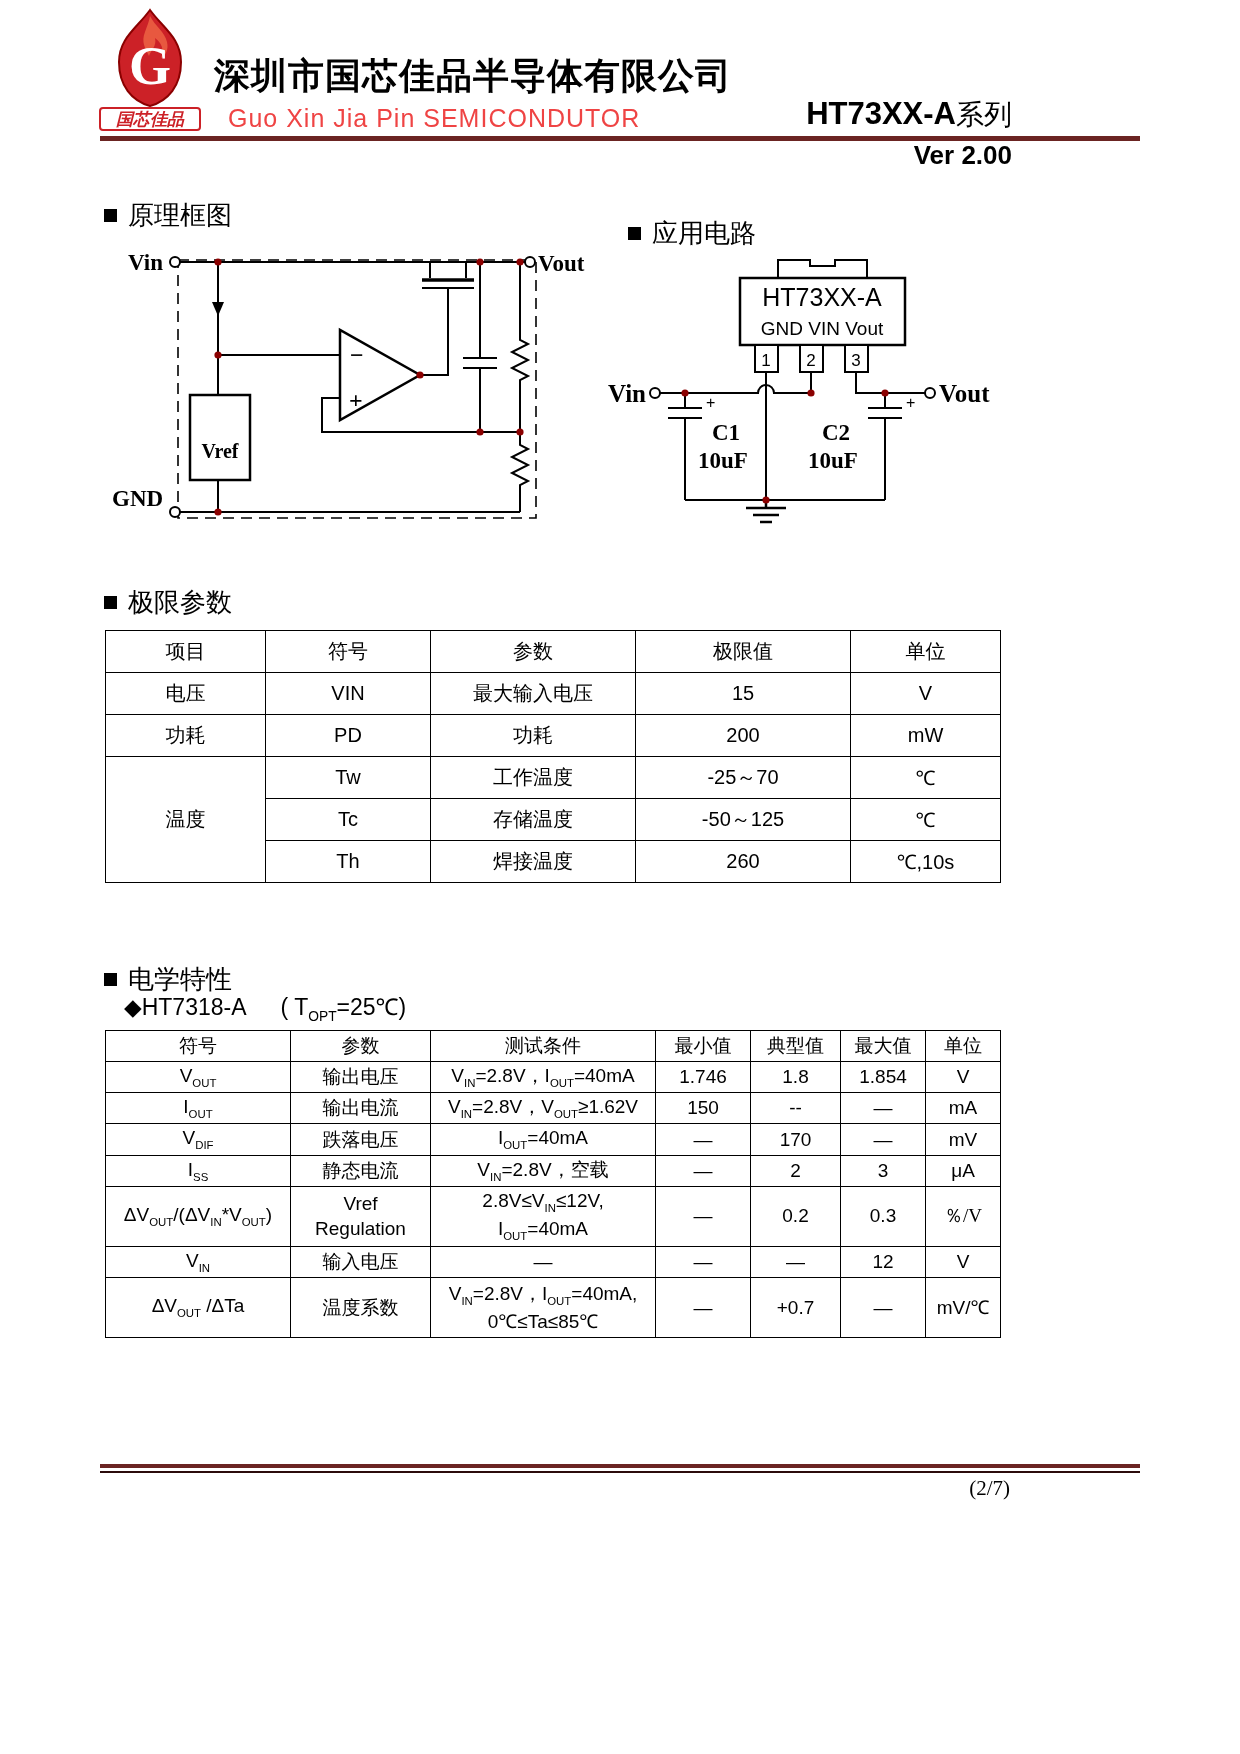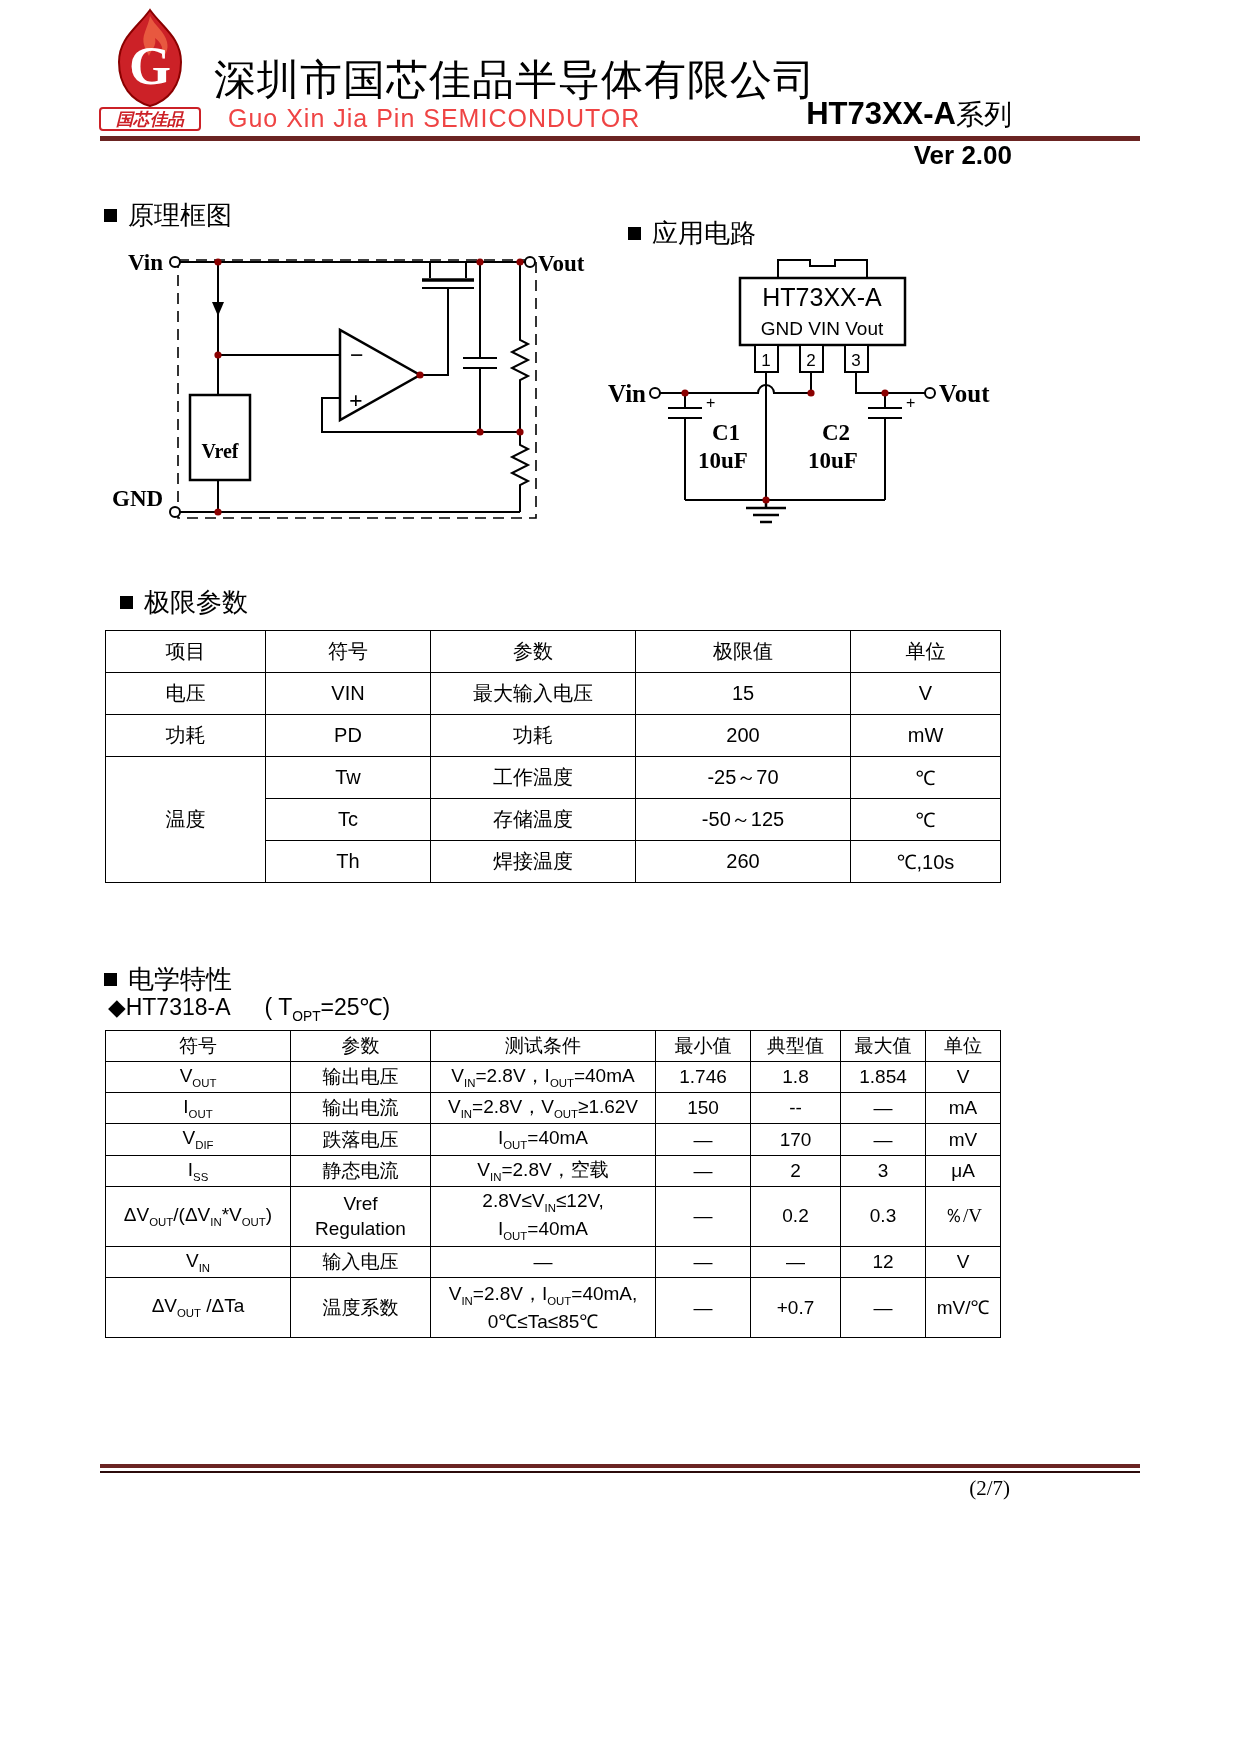--- a/index.html
+++ b/index.html
@@ -4,36 +4,36 @@
 <style>
   * { margin:0; padding:0; box-sizing:border-box; }
   html,body { background:#fff; }
   body {
     position:relative; width:1240px; height:1754px;
     font-family:"Liberation Sans", sans-serif; color:#000; overflow:hidden;
   }
   .abs { position:absolute; }
 
   
-  .company-cn { left:214px; top:52px; font-size:42px; font-weight:normal; letter-spacing:1px; font-family:"Liberation Sans",sans-serif; }
+  .company-cn { left:214px; top:52px; font-size:36px; font-weight:bold; letter-spacing:1px; font-family:"Liberation Sans",sans-serif; }
   .company-en { left:228px; top:104px; font-size:25px; color:#ef4444; letter-spacing:1px; }
   .series { top:96px; right:228px; font-family:"Liberation Sans",sans-serif; }
   .series .b { font-size:31px; font-weight:bold; }
   .series .s { font-size:28px; font-family:"Liberation Serif",serif; }
   .version { top:140px; right:228px; font-size:26px; font-weight:bold; }
   .rule-top { left:100px; top:136px; width:1040px; height:5px; background:#6b2422; }
   .rule-bot1 { left:100px; top:1464px; width:1040px; height:4px; background:#6b2422; }
   .rule-bot2 { left:100px; top:1471px; width:1040px; height:2px; background:#2b0b0b; }
   .pageno { top:1476px; right:230px; font-size:21px; font-family:"Liberation Serif",serif; }
 
   
   .sec-title { display:flex; align-items:center; gap:11px; font-family:"Liberation Serif",serif; font-size:26px; }
   .bullet { width:13px; height:13px; background:#000; flex:0 0 auto; }
 
-  .part-line { left:108px; top:990px; font-size:23px; display:flex; align-items:baseline; }
+  .part-line { left:124px; top:990px; font-size:23px; display:flex; align-items:baseline; }
   .part-line .cond { margin-left:34px; }
   sub { font-size:0.6em; }
 
   
   table { border-collapse:collapse; table-layout:fixed; background:#fff; }
   td { border:1.6px solid #000; text-align:center; vertical-align:middle; padding:1px 4px; }
   .cn { font-family:"Liberation Serif",serif; }
   .sans { font-family:"Liberation Sans",sans-serif; }
   .limits td { font-size:20px; height:42px; }
   .elec td { font-size:19px; height:31px; line-height:1.35; }
@@ -182,21 +182,21 @@
   </g>
 
   <text class="lbl" x="8" y="162" font-size="25">Vin</text>
   <text class="lbl" x="339" y="162" font-size="25">Vout</text>
   <text class="lbl" x="112" y="200" font-size="23">C1</text>
   <text class="lbl" x="98" y="228" font-size="23">10uF</text>
   <text class="lbl" x="222" y="200" font-size="23">C2</text>
   <text class="lbl" x="208" y="228" font-size="23">10uF</text>
 </svg>
 
-<div class="abs sec-title" style="left:120px; top:585px;">
+<div class="abs sec-title" style="left:104px; top:585px;">
   <span class="bullet"></span>
   <span>极限参数</span>
 </div>
 
 <table class="abs limits" style="left:105px; top:630px; width:895px;">
   <colgroup>
       <col style="width:160px">
       <col style="width:165px">
       <col style="width:205px">
       <col style="width:215px">

